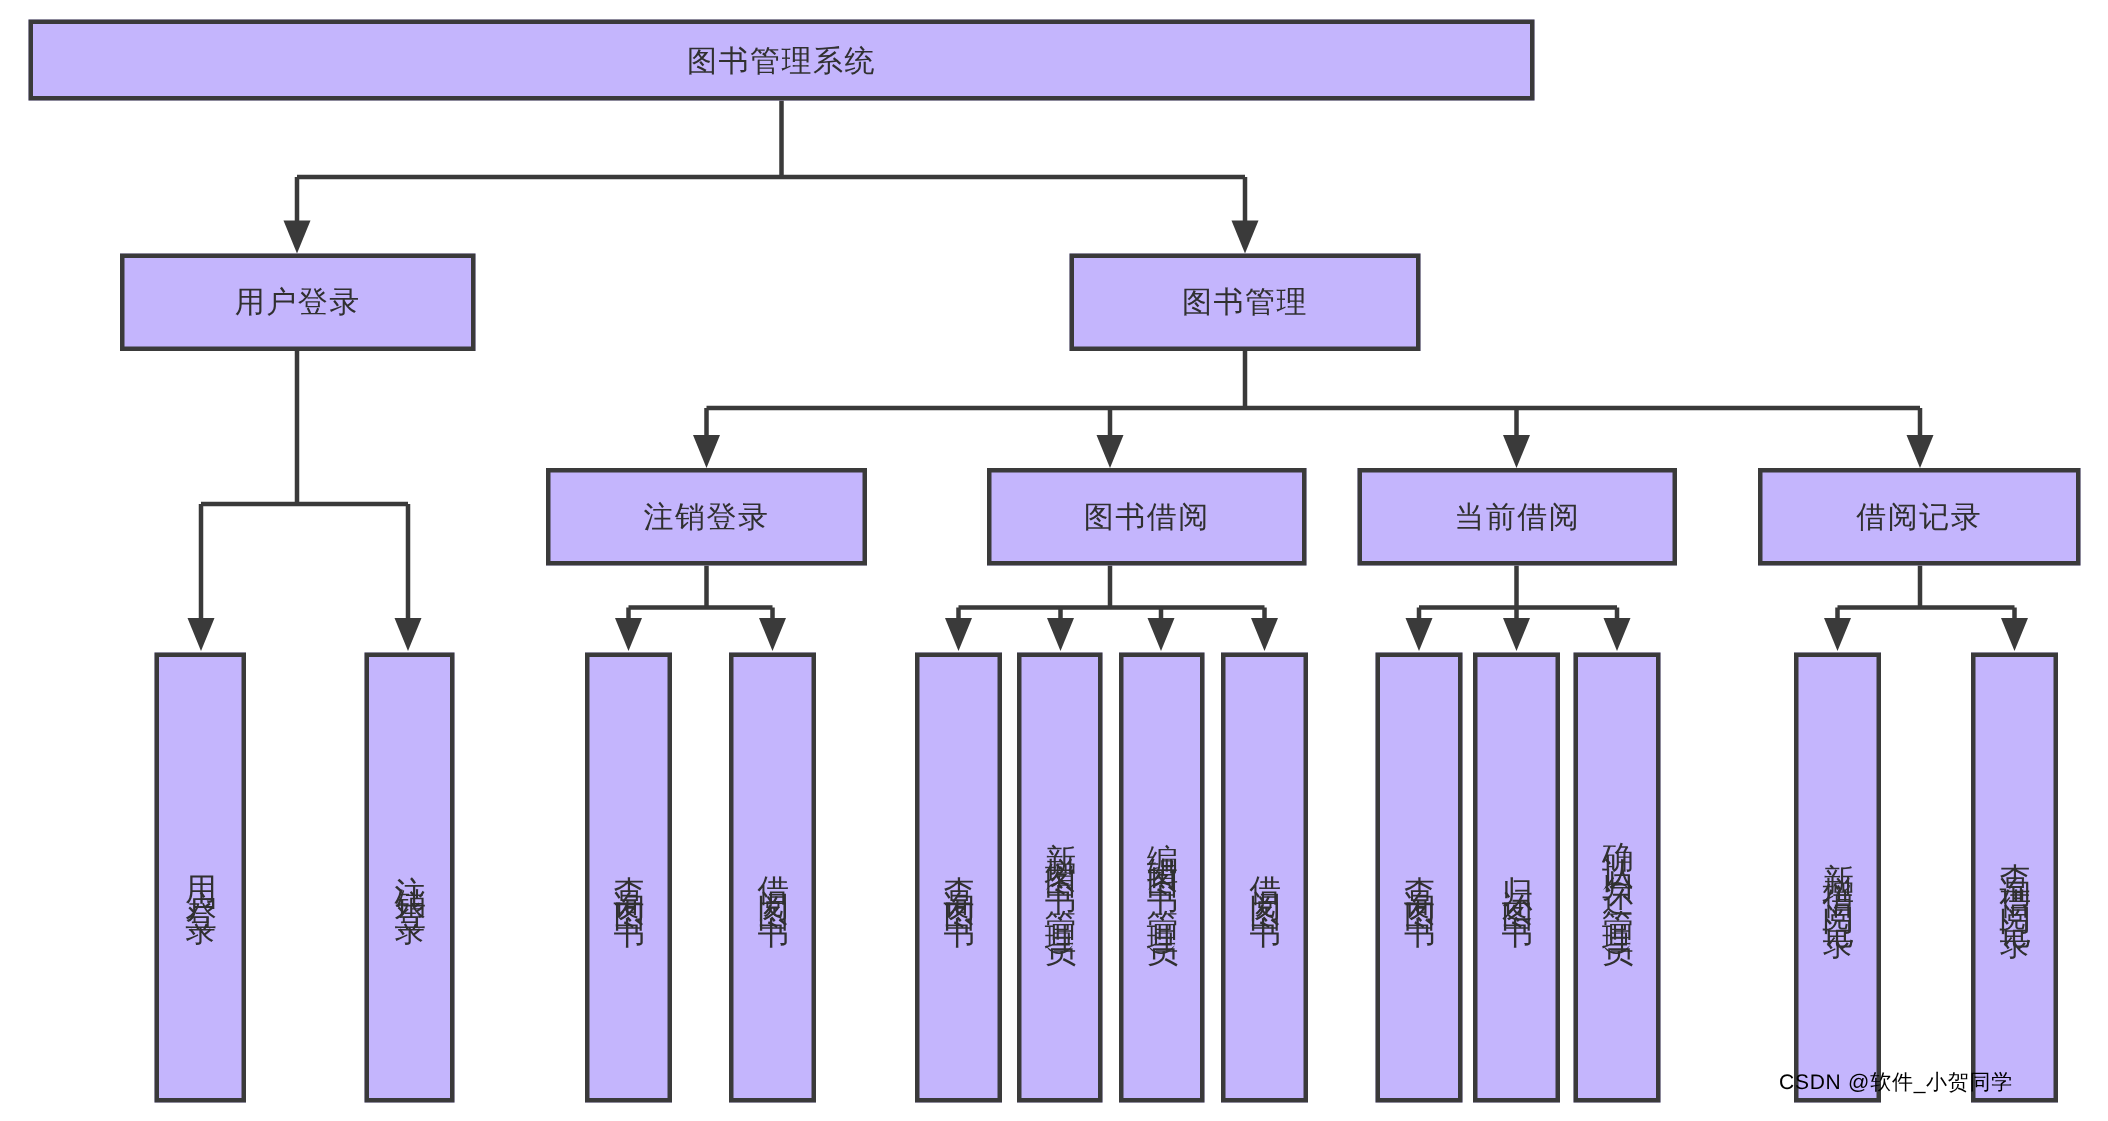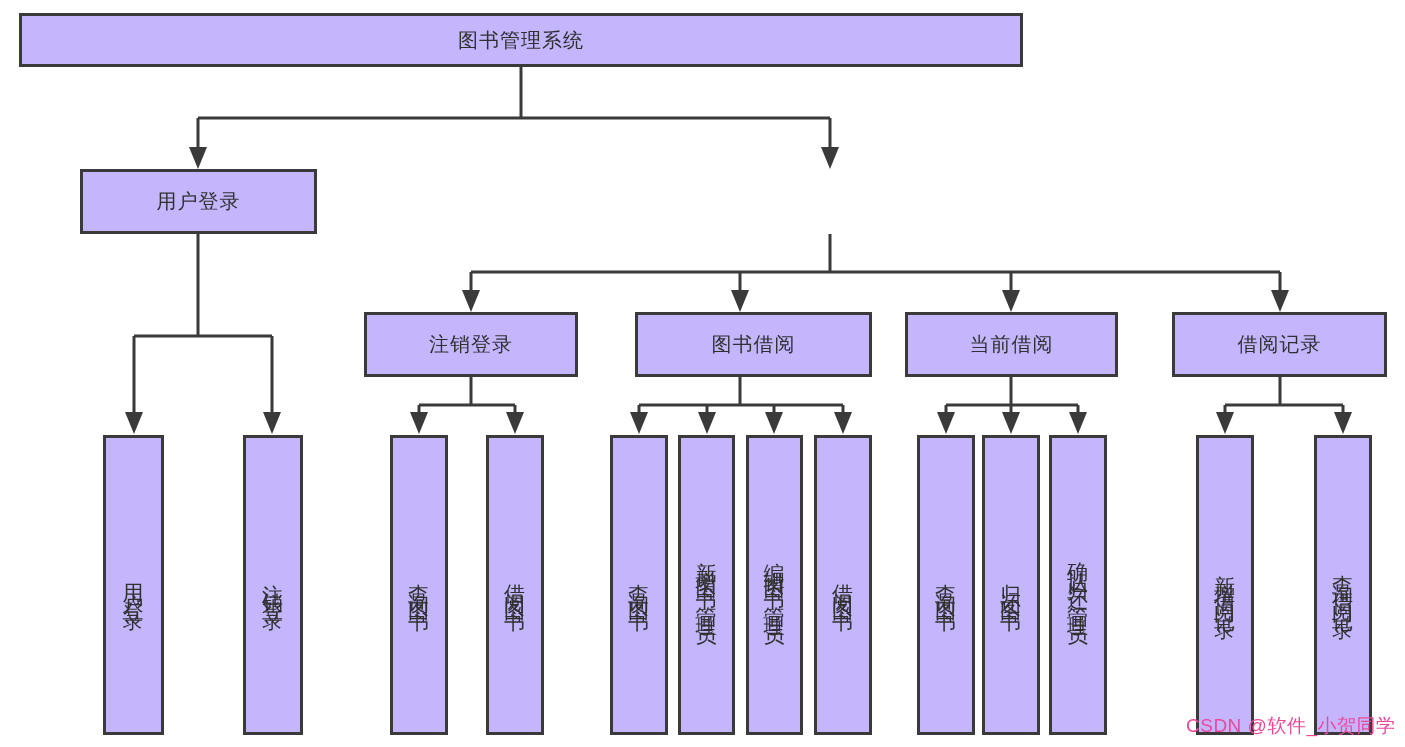--- a/index.html
+++ b/index.html
@@ -35,22 +35,22 @@
     text-orientation: mixed;
     font-size: 21px;
     letter-spacing: 9px;
     line-height: 1;
     white-space: nowrap;
   }
   .watermark {
     position: absolute;
     left: 1186px;
     top: 713px;
-    font-size: 19px;
-    color: #ec4899;
+    font-size: 14px;
+    color: #000000;
     letter-spacing: 0.5px;
     white-space: nowrap;
     z-index: 3;
   }
 </style>
 </head>
 <body>
 
 <div class="canvas">
 
@@ -94,25 +94,28 @@
     </g>
   </svg>
 
   <div class="node hbox" style="left:19px; top:13px; width:1004px; height:54px;">
     <span class="hlabel">图书管理系统</span>
   </div>
 
   <div class="node hbox" style="left:80px; top:169px; width:237px; height:65px;">
     <span class="hlabel">用户登录</span>
   </div>
+  <div class="node hbox" style="left:713px; top:169px; width:234px; height:65px;">
+    <span class="hlabel">图书管理</span>
+  </div>
 
   <div class="node hbox" style="left:364px; top:312px; width:214px; height:65px;">
     <span class="hlabel">注销登录</span>
   </div>
-  <div class="node hbox" style="left:635px; top:312px; width:237px; height:65px;font-family:Liberation Mono, monospace;">
+  <div class="node hbox" style="left:658px; top:312px; width:213px; height:65px;font-family:Liberation Mono, monospace;">
     <span class="hlabel">图书借阅</span>
   </div>
   <div class="node hbox" style="left:1172px; top:312px; width:215px; height:65px;">
     <span class="hlabel">借阅记录</span>
   </div>
   <div class="node hbox" style="left:905px; top:312px; width:213px; height:65px;">
     <span class="hlabel">当前借阅</span>
   </div>
 
   <div class="node vbox" style="left:103px; top:435px; width:61px; height:300px;">

